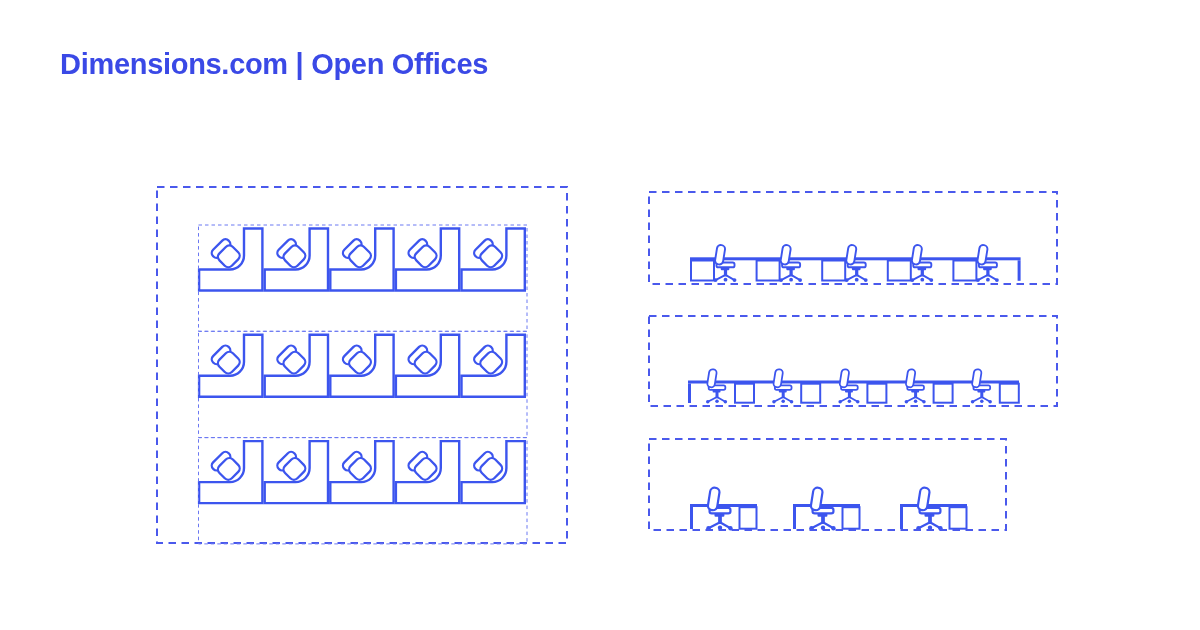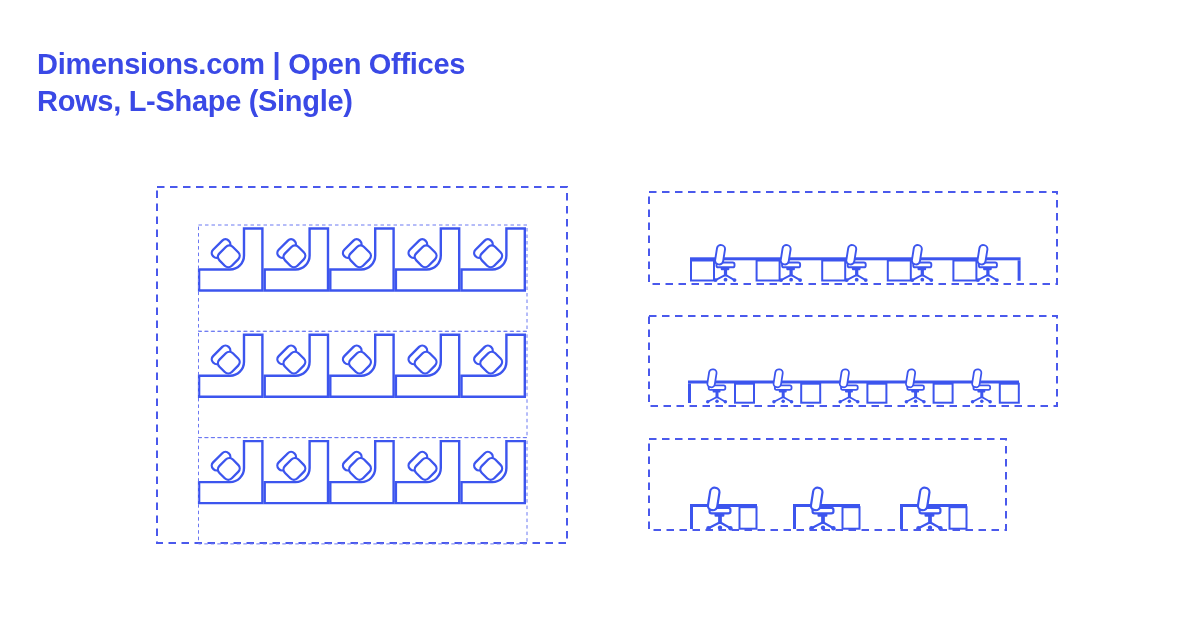--- a/index.html
+++ b/index.html
@@ -2,32 +2,31 @@
 <html><head>
 <meta charset="utf-8">
 <style>
   html,body{margin:0;padding:0;}
   body{
     width:1200px;height:630px;position:relative;overflow:hidden;
     background:#ffffff;
     font-family:"Liberation Sans","DejaVu Sans",sans-serif;
   }
   .page-title{
-    position:absolute;left:37px;top:46px;
+    position:absolute;left:60px;top:46px;
     font-size:29px;font-weight:700;line-height:37px;letter-spacing:-0.3px;
   }
   .page-title span{display:block;}
   #diagram-svg{position:absolute;left:0;top:0;}
 </style>
 </head>
 <body>
 
 <div class="page-title" style="color: rgb(58, 73, 230);">
   <span>Dimensions.com | Open Offices</span>
-  <span>Rows, L-Shape (Single)</span>
 </div>
 
 <svg id="diagram-svg" width="1200" height="630" viewBox="0 0 1200 630">
     <g>
       <g>
         <g transform="translate(198,226.5)">
           <path d="M1.1,43 L32,43 A14,14 0 0 0 46,29 L46,2 L64.4,2 L64.4,64 L1.1,64 Z" fill="#ffffff" stroke="#3c55ee" stroke-width="2.4" stroke-linejoin="miter"></path>
           <g transform="translate(31,30) rotate(-45)">
             <rect x="-11" y="-16" width="22" height="9.5" rx="4.5" fill="#ffffff" stroke="#3c55ee" stroke-width="2.3"></rect>
             <rect x="-9.5" y="-9" width="19" height="17.5" rx="5" fill="#ffffff" stroke="#3c55ee" stroke-width="2.3"></rect>

